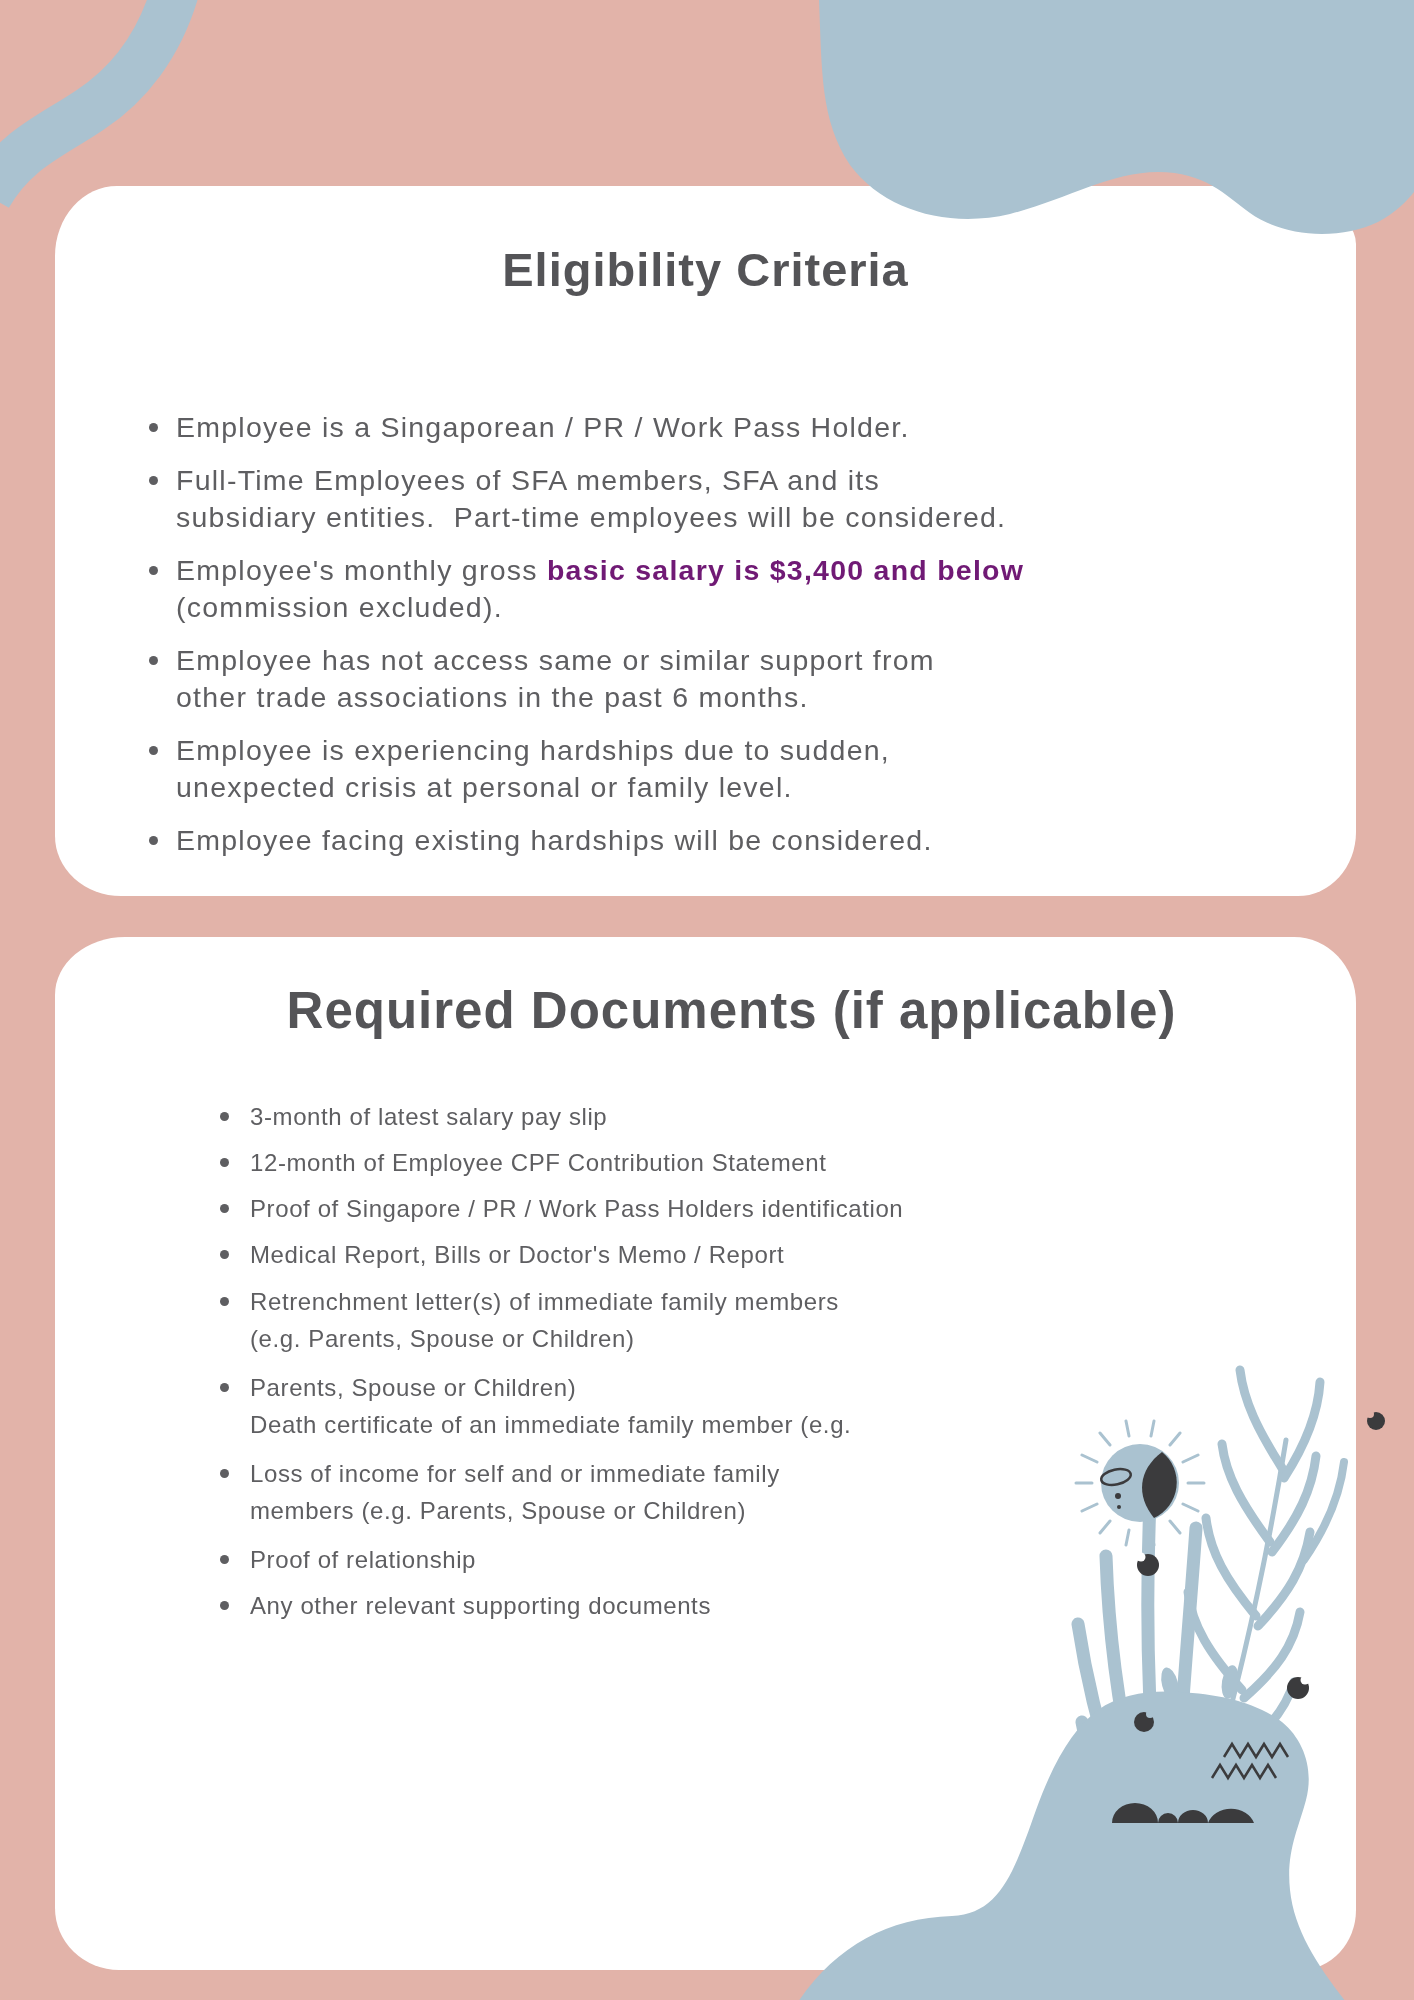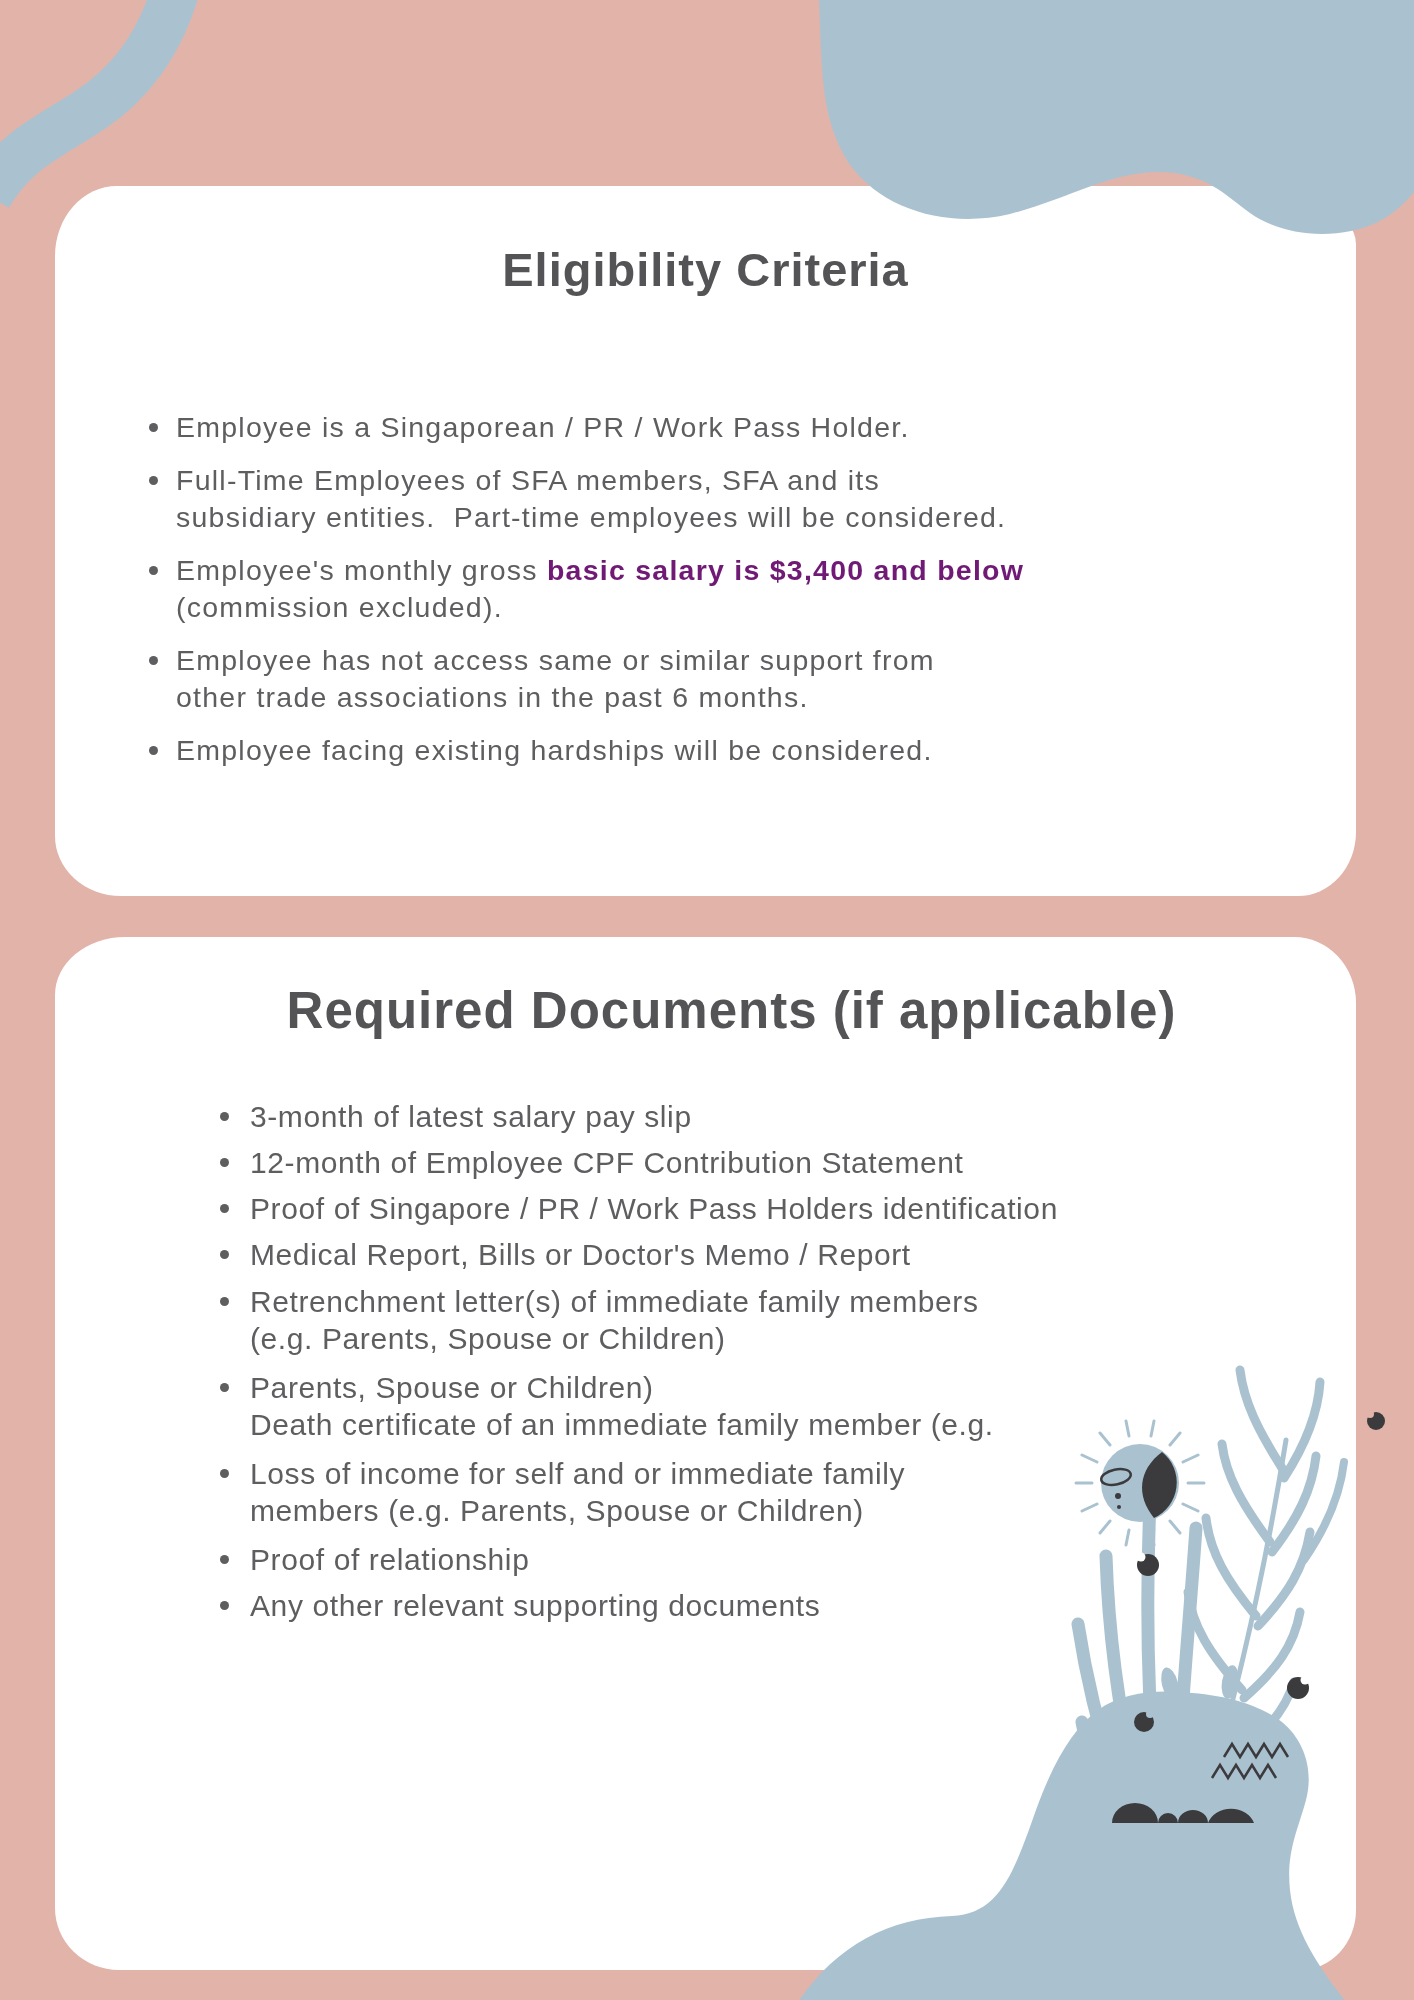--- a/index.html
+++ b/index.html
@@ -24,21 +24,21 @@
   }
   .card-1{top:186px;height:710px;border-radius:62px 120px 58px 66px / 70px 58px 64px 60px;}
   .card-2{top:937px;height:1033px;border-radius:70px 62px 56px 64px / 58px 66px 60px 62px;}
   .card h1{
     text-align:center;color:var(--title);font-weight:600;letter-spacing:1px;
   }
   .card-1 h1{margin-top:56px;font-size:47px;}
   .card-2 h1{margin-top:44px;font-size:51px;transform:translateX(26px);}
   .list{color:var(--text);}
   .card-1 .list{margin-top:112px;padding-left:94px;padding-right:60px;font-size:28.5px;letter-spacing:1.25px;}
-  .card-2 .list{margin-top:58px;padding-left:165px;padding-right:60px;font-size:30px;letter-spacing:0.6px;}
+  .card-2 .list{margin-top:58px;padding-left:165px;padding-right:60px;font-size:24px;letter-spacing:0.6px;}
   .item{display:flex;align-items:flex-start;}
   .card-1 .item{margin-bottom:16px;}
   .card-2 .item{margin-bottom:9px;}
   .card-2 .item.multi{margin-top:10px;margin-bottom:12px;}
   .dot{flex:0 0 auto;width:9px;height:9px;border-radius:50%;background:var(--text);margin-top:14px;}
   .card-1 .dot{margin-right:18px;}
   .card-2 .dot{margin-right:21px;}
   .itext{flex:1 1 auto;}
   .line{white-space:pre-wrap;line-height:37px;}
   .b{font-weight:bold;color:#701a75;}
@@ -81,20 +81,27 @@
             <div class="line"><span>(commission excluded).</span></div>
           </div>
         </div>
         <div class="item multi">
           <span class="dot"></span>
           <div class="itext">
             <div class="line"><span>Employee has not access same or similar support from</span></div>
             <div class="line"><span>other trade associations in the past 6 months.</span></div>
           </div>
         </div>
+        <div class="item multi">
+          <span class="dot"></span>
+          <div class="itext">
+            <div class="line"><span>Employee is experiencing hardships due to sudden,</span></div>
+            <div class="line"><span>unexpected crisis at personal or family level.</span></div>
+          </div>
+        </div>
         <div class="item">
           <span class="dot"></span>
           <div class="itext">
             <div class="line"><span>Employee facing existing hardships will be considered.</span></div>
           </div>
         </div>
       </div>
   </section>
 
   <section class="card card-2">

